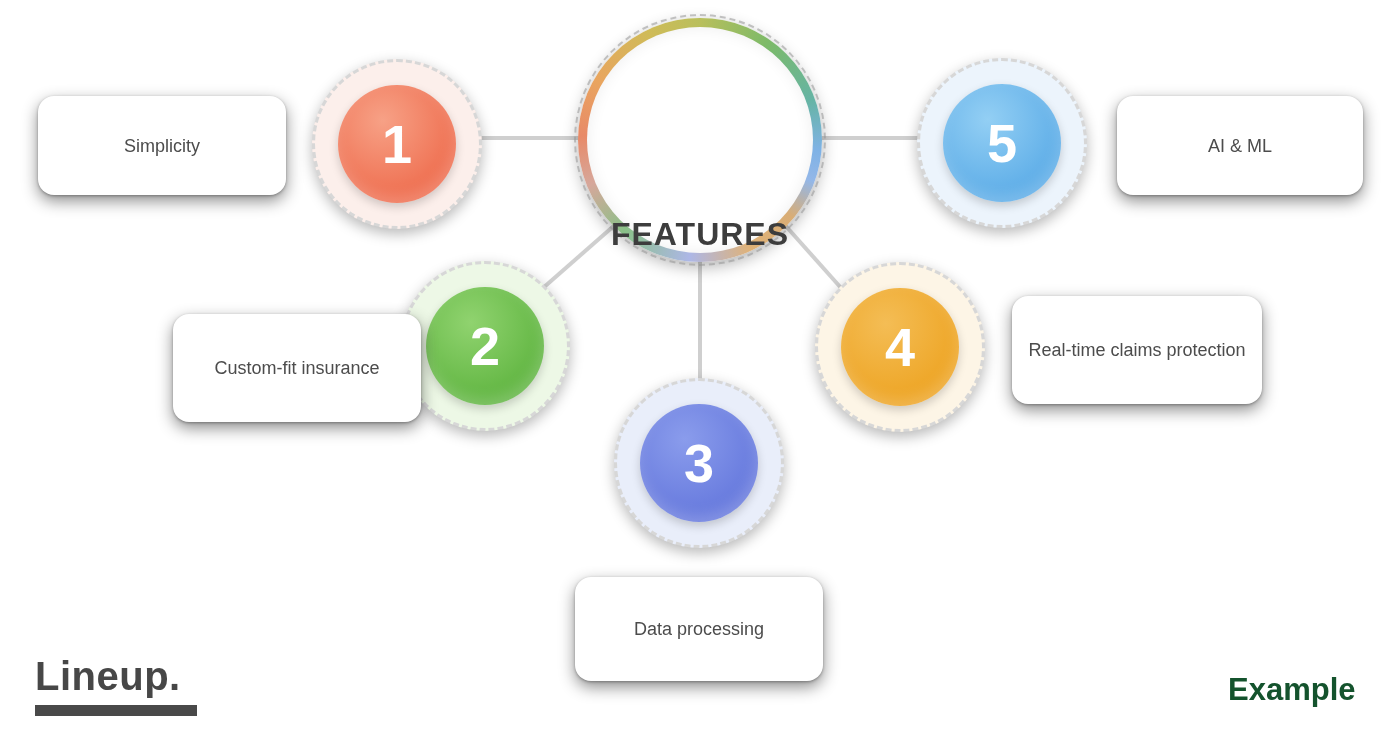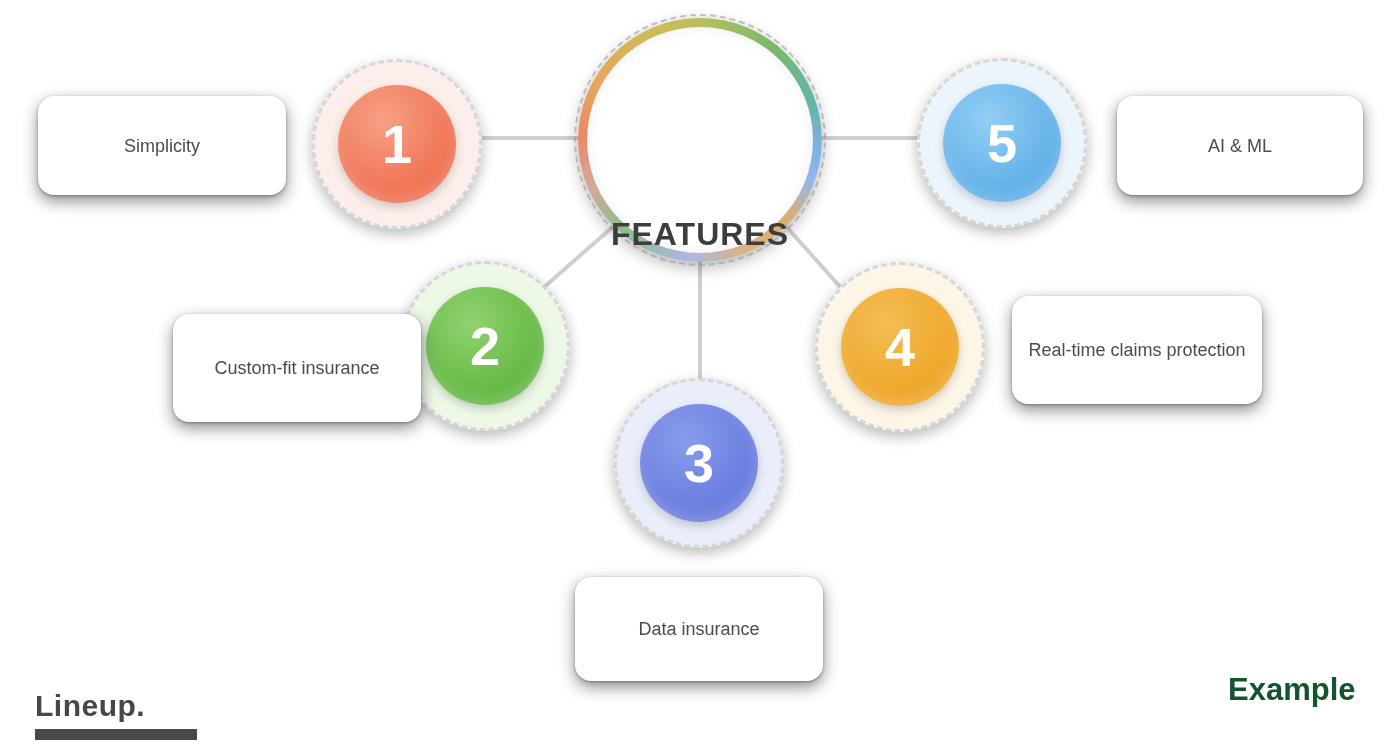--- a/index.html
+++ b/index.html
@@ -125,25 +125,24 @@
   .label--realtime .label-text { max-width: 228px; }
   .label--aiml       { left: 1117px; top: 96px;  width: 246px; height: 99px; }
 
   
   .logo {
     position: absolute;
     left: 35px; top: 654px;
     z-index: 2;
   }
   .logo-word {
-    font-size: 30px;
+    font-size: 40px;
     font-weight: bold;
     letter-spacing: 0.5px;
     color: #474747;
-    margin-top: 35px;
   }
   .logo-bar {
     margin-top: 6px;
     width: 162px;
     height: 11px;
     background: #494949;
   }
   .watermark {
     position: absolute;
     left: 1228px; top: 672px;
@@ -198,21 +197,21 @@
     </div>
   </div>
 
   <div class="label-box label--simplicity">
     <span class="label-text">Simplicity</span>
   </div>
   <div class="label-box label--custom">
     <span class="label-text">Custom-fit insurance</span>
   </div>
   <div class="label-box label--data">
-    <span class="label-text">Data insurance</span>
+    <span class="label-text">Data processing</span>
   </div>
   <div class="label-box label--realtime">
     <span class="label-text">Real-time claims protection</span>
   </div>
   <div class="label-box label--aiml">
     <span class="label-text">AI &amp; ML</span>
   </div>
 
   <div class="logo">
     <div class="logo-word">Lineup.</div>

